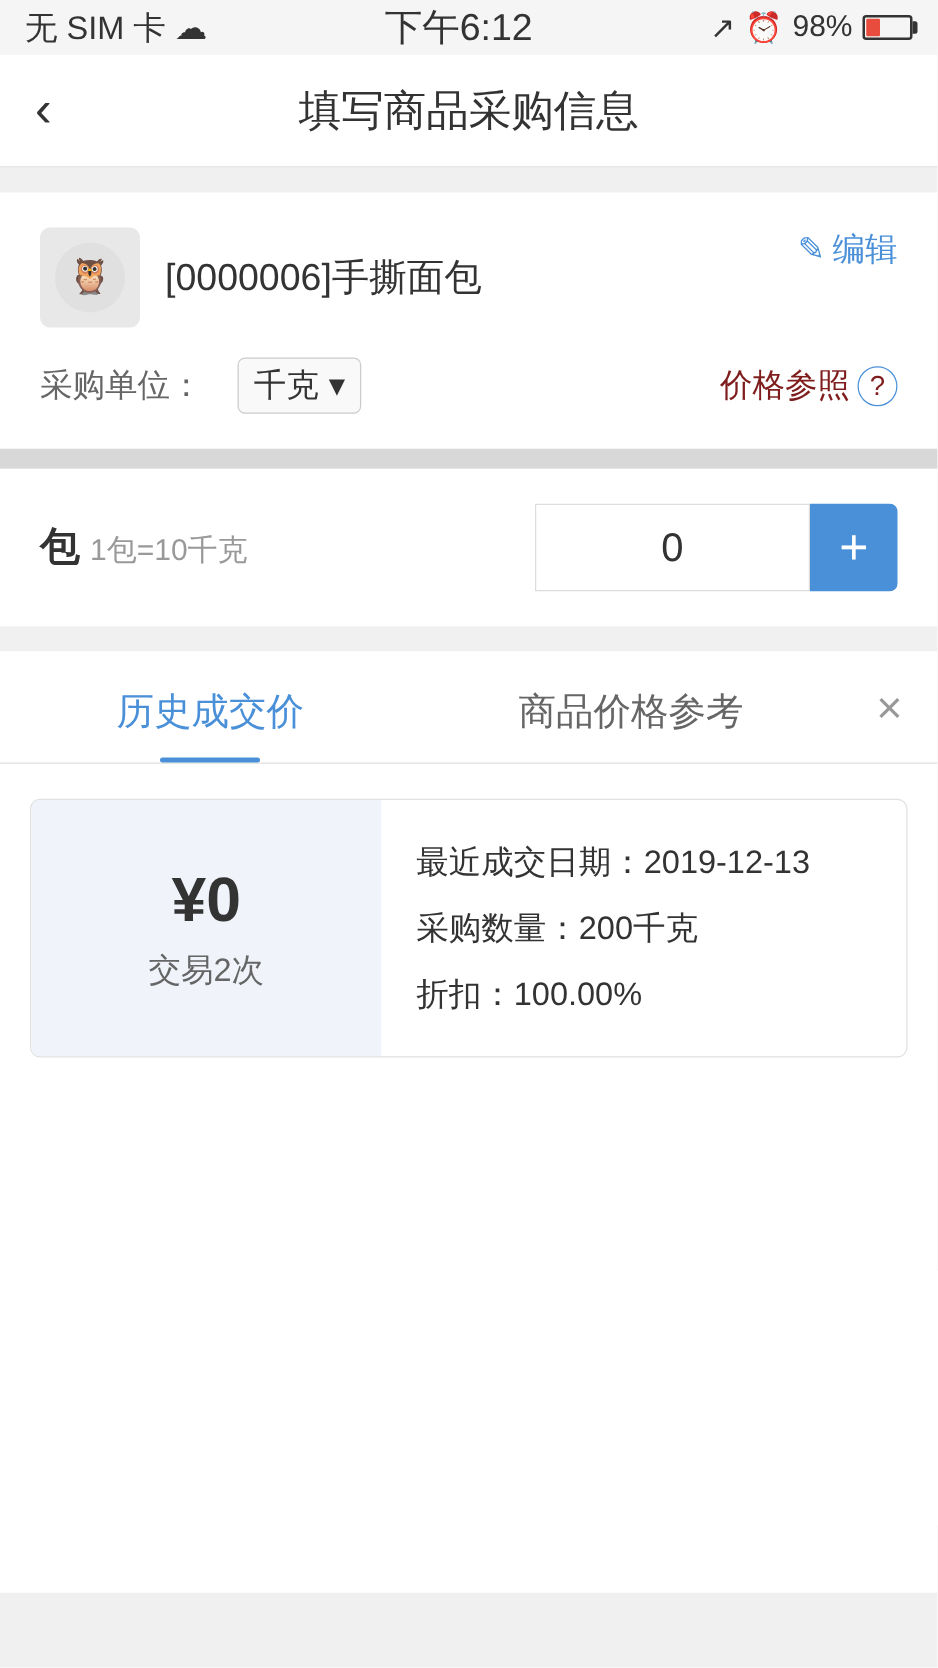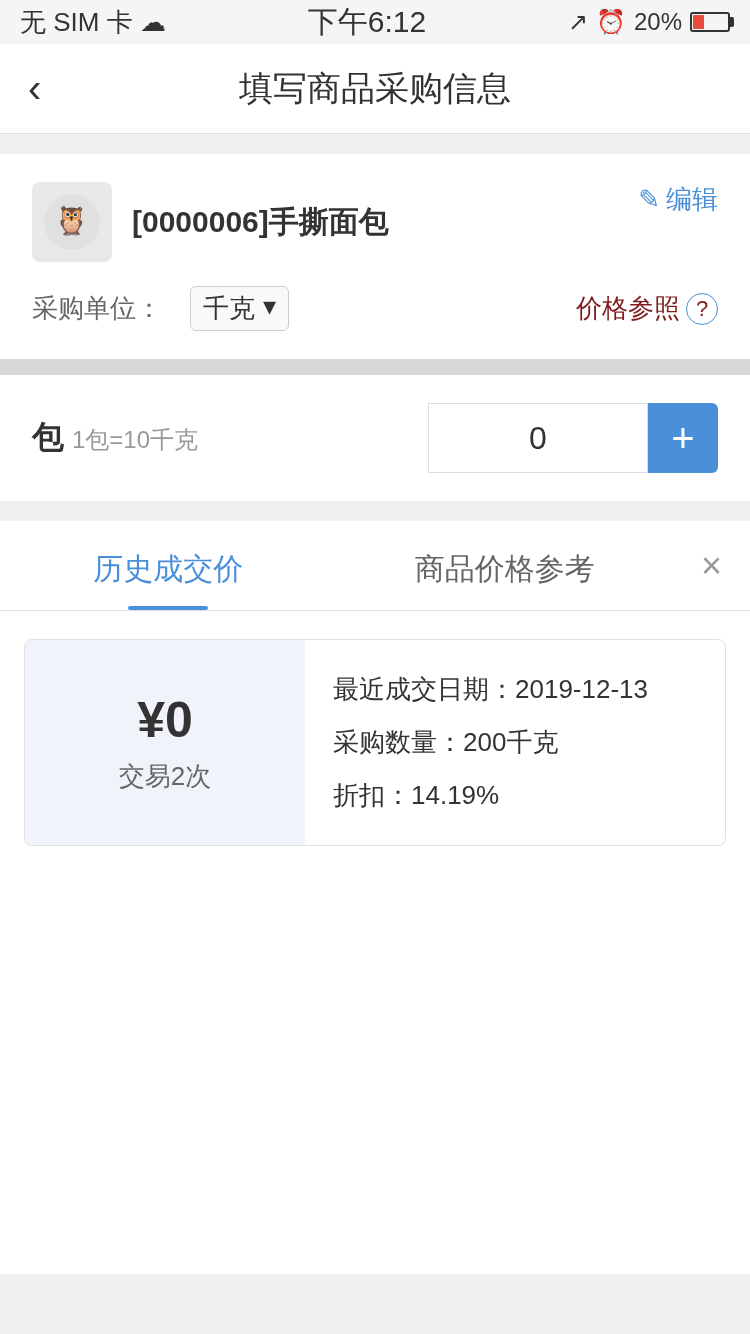--- a/index.html
+++ b/index.html
@@ -116,21 +116,21 @@
       background: #e8e8e8;
       border-radius: 8px;
       display: flex;
       align-items: center;
       justify-content: center;
       overflow: hidden;
     }
     .product-name {
       font-size: 30px;
       color: #333;
-      font-weight: 700;
+      font-weight: 400;
     }
     .edit-btn {
       display: flex;
       align-items: center;
       gap: 6px;
       color: #4a90d9;
       font-size: 26px;
       cursor: pointer;
     }
     .product-unit-row {
@@ -138,20 +138,21 @@
       align-items: center;
       justify-content: space-between;
       margin-top: 24px;
     }
     .unit-label {
       font-size: 26px;
       color: #666;
     }
     .unit-select {
       display: flex;
+      align-items: center;
       border: 1px solid #ccc;
       border-radius: 6px;
       padding: 4px 12px;
       font-size: 26px;
       color: #333;
       gap: 8px;
       cursor: pointer;
       background: #f9f9f9;
     }
     .price-ref {
@@ -312,21 +313,21 @@
 <body>
 
 <div class="status-bar">
   <div class="status-left">
     <span>无 SIM 卡 ☁</span>
   </div>
   <div class="status-center">下午6:12</div>
   <div class="status-right">
     <span>↗</span>
     <span>⏰</span>
-    <span>20%</span>
+    <span>98%</span>
     <span class="battery-icon">
       <span class="battery-fill"></span>
     </span>
   </div>
 </div>
 
 <div class="nav-bar">
   <div class="nav-back">‹</div>
   <div class="nav-title">填写商品采购信息</div>
 </div>
@@ -385,18 +386,18 @@
   </div>
 
   <div class="history-card">
     <div class="history-left">
       <div class="history-price">¥0</div>
       <div class="history-count">交易2次</div>
     </div>
     <div class="history-right">
       <div class="detail-row">最近成交日期：2019-12-13</div>
       <div class="detail-row">采购数量：200千克</div>
-      <div class="detail-row">折扣：14.19%</div>
+      <div class="detail-row">折扣：100.00%</div>
     </div>
   </div>
 
   <div class="page-bg"></div>
 </div>
 
 </body></html>

